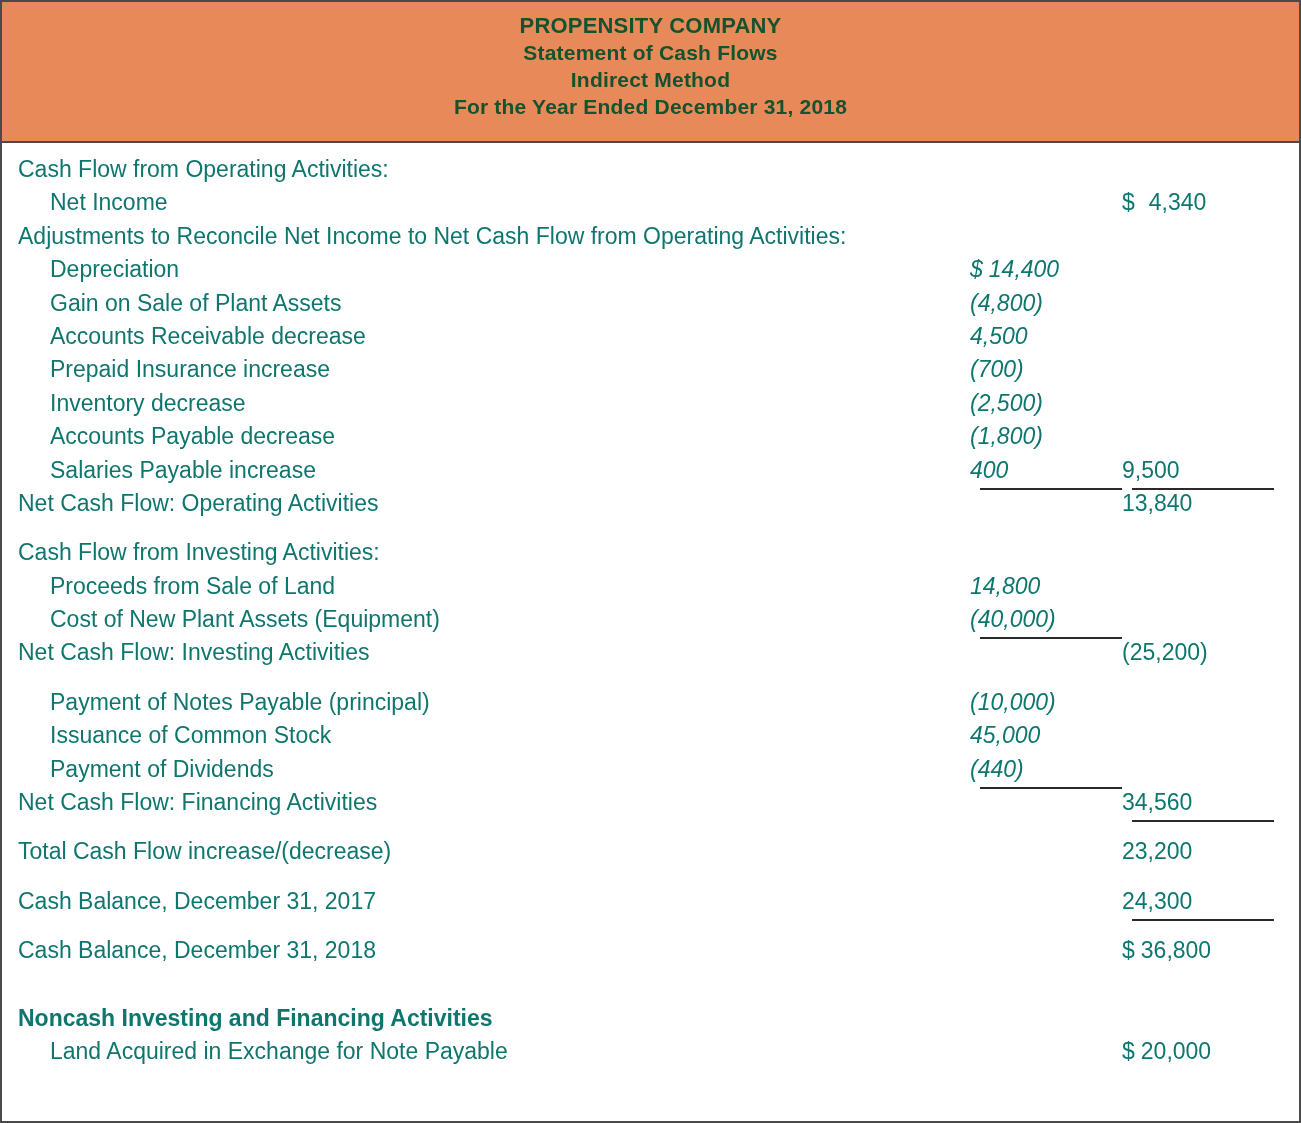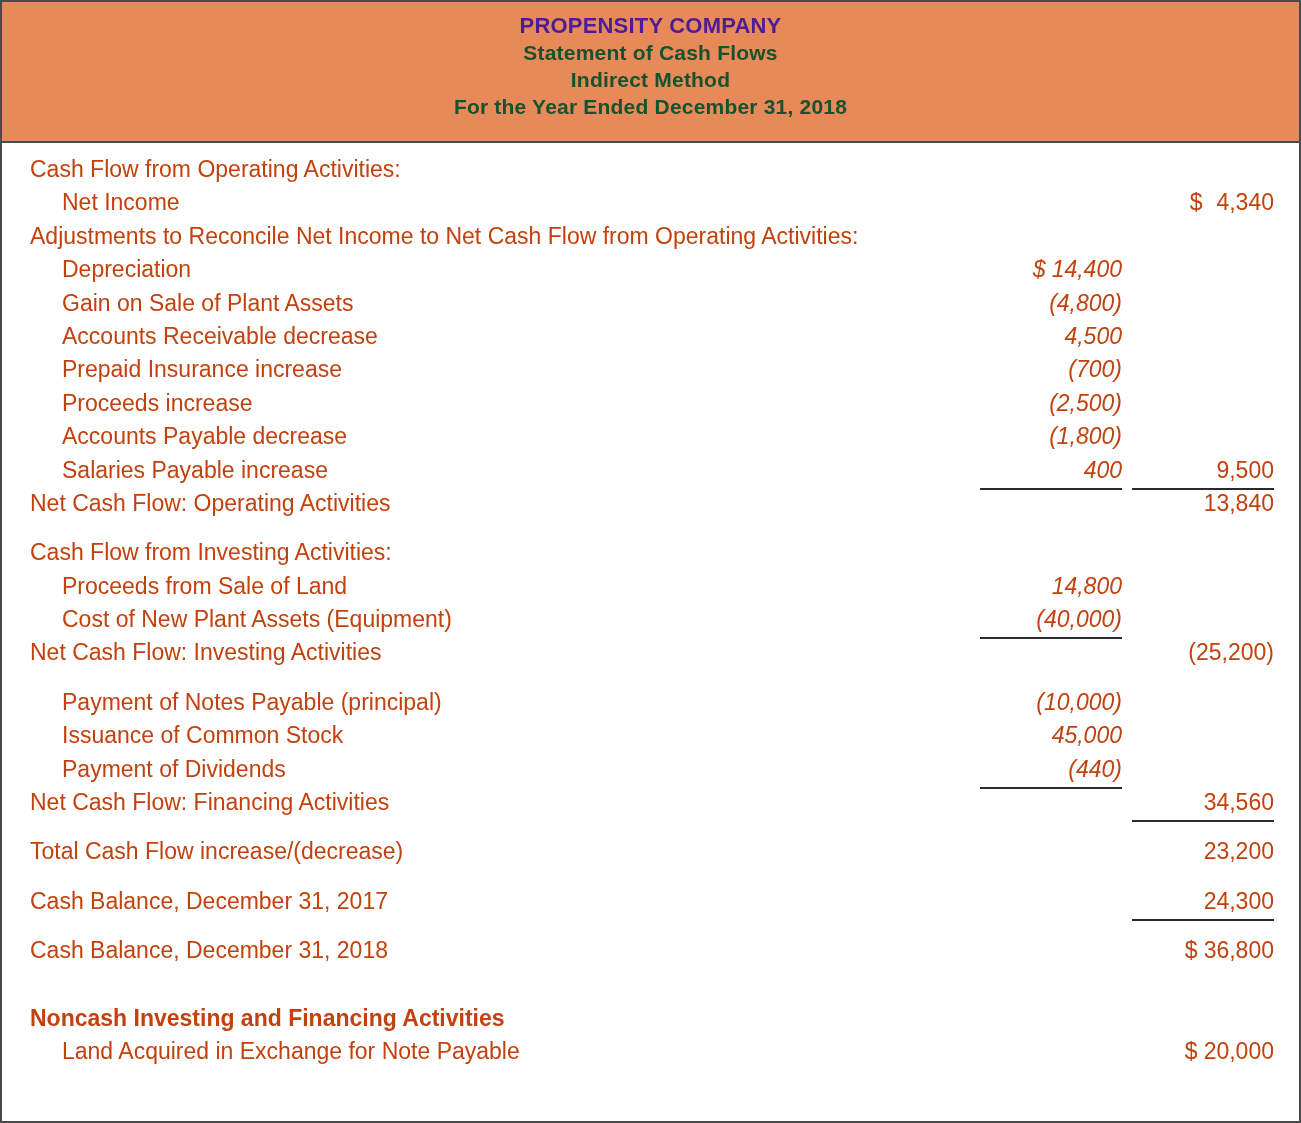--- a/index.html
+++ b/index.html
@@ -27,57 +27,55 @@
     height: 141px;
     box-sizing: border-box;
     border-bottom: 2px solid #4a4a4a;
   }
   .hdr-line {
     font-weight: bold;
     line-height: 1.28;
     letter-spacing: 0.2px;
   }
   .hdr-company {
-    color: #4c1d95;
+    color: #14532d;
     font-size: 22px;
   }
   .hdr-sub {
     color: #14532d;
     font-size: 21px;
   }
   
   .body {
     padding: 10px 25px 0 16px;
     box-sizing: border-box;
   }
   .row {
     display: flex;
     align-items: baseline;
     height: 33.4px;
     font-size: 23px;
-    color: #c2410c;
+    color: #0f766e;
     line-height: 33.4px;
     white-space: nowrap;
-    margin-left: 12px;
   }
   .row.spacer {
     height: 16px;
   }
   .row.spacer-lg {
     height: 18px;
   }
   .label {
     flex: 1 1 auto;
     overflow: visible;
   }
   .label.ind1 { padding-left: 32px; }
   .label.bold { font-weight: bold; }
   .col {
     flex: 0 0 auto;
-    text-align: right;
     position: relative;
   }
   .col-mid  { width: 152px; font-style: italic; }
   .col-right{ width: 152px; }
   
   .amt .cur { margin-right: 6px; }
   .amt .cur.wide { margin-right: 14px; }
   
   .ul::after {
     content: "";
@@ -140,21 +138,21 @@
       <div class="col col-right"></div>
     </div>
 
     <div class="row">
       <div class="label ind1">Prepaid Insurance increase</div>
       <div class="col col-mid">(700)</div>
       <div class="col col-right"></div>
     </div>
 
     <div class="row">
-      <div class="label ind1">Proceeds increase</div>
+      <div class="label ind1">Inventory decrease</div>
       <div class="col col-mid">(2,500)</div>
       <div class="col col-right"></div>
     </div>
 
     <div class="row">
       <div class="label ind1">Accounts Payable decrease</div>
       <div class="col col-mid">(1,800)</div>
       <div class="col col-right"></div>
     </div>
 

